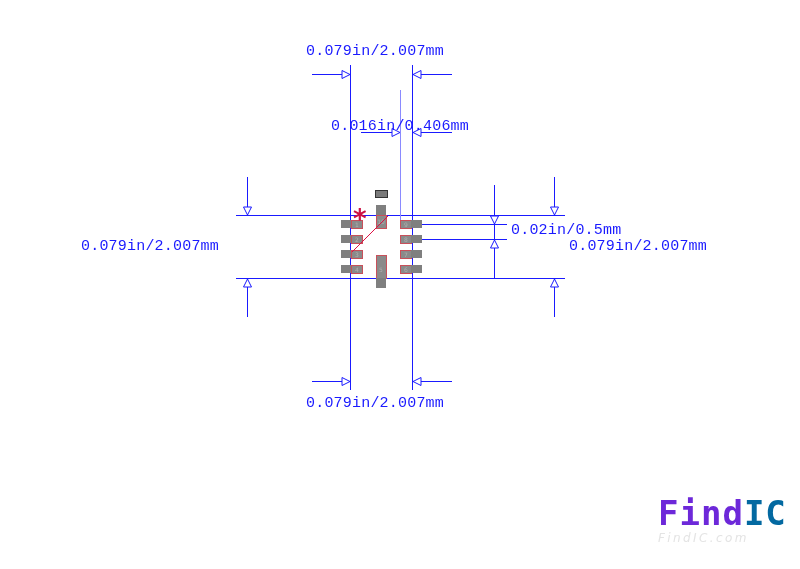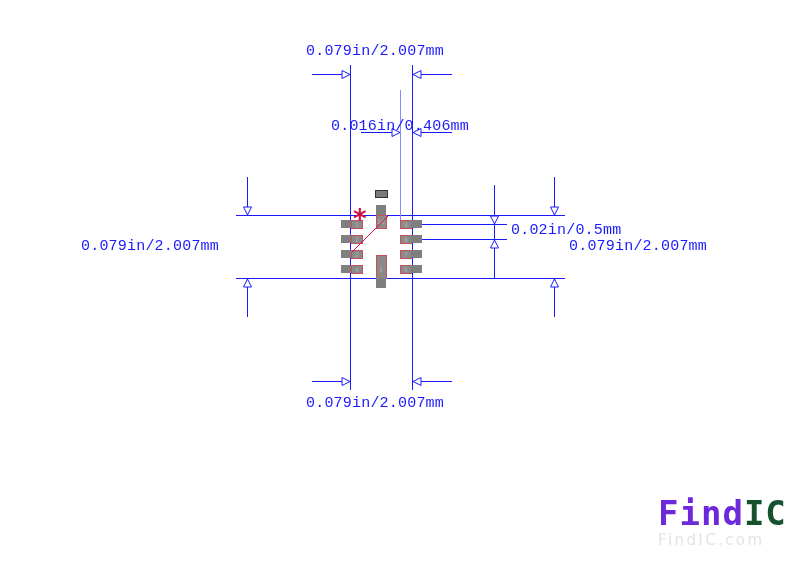--- a/index.html
+++ b/index.html
@@ -1,22 +1,22 @@
 <!DOCTYPE html>
 <html><head>
 <meta charset="utf-8">
 <style>
   html, body { margin:0; padding:0; background:#ffffff; }
   body { width:800px; height:569px; position:relative; overflow:hidden; font-family:"DejaVu Serif","Liberation Serif",serif; }
   #canvas { position:absolute; left:0; top:0; width:800px; height:569px; }
   .dim-label { position:absolute; color:#1a1aff; font-size:15px; white-space:nowrap; letter-spacing:0.2px; font-family:Liberation Mono, monospace; }
   .wm1 { position:absolute; left:658px; top:493px; font-family:"DejaVu Sans Mono","Liberation Mono",monospace; font-weight:bold; font-size:34px; letter-spacing:1px; }
   .wm1 .a { color:#6d28d9; }
-  .wm1 .b { color:#14532d; }
-  .wm2 { position:absolute; left:658px; top:531px; font-family:"DejaVu Sans","Liberation Sans",sans-serif; font-size:15px; letter-spacing:2.4px; color:#e4e4e4; }
+  .wm1 .b { color:#0369a1; }
+  .wm2 { position:absolute; left:658px; top:531px; font-family:"DejaVu Sans","Liberation Sans",sans-serif; font-size:12px; letter-spacing:2.4px; color:#e4e4e4;font-style:italic; }
 </style>
 </head>
 <body>
 
 <svg id="canvas" width="800" height="569" viewBox="0 0 800 569" xmlns="http://www.w3.org/2000/svg">
 
   <g stroke="#1a1aff" stroke-width="1" fill="none">
 
     <line x1="350.5" y1="65" x2="350.5" y2="390"></line>
     <line x1="412.5" y1="65" x2="412.5" y2="390"></line>

